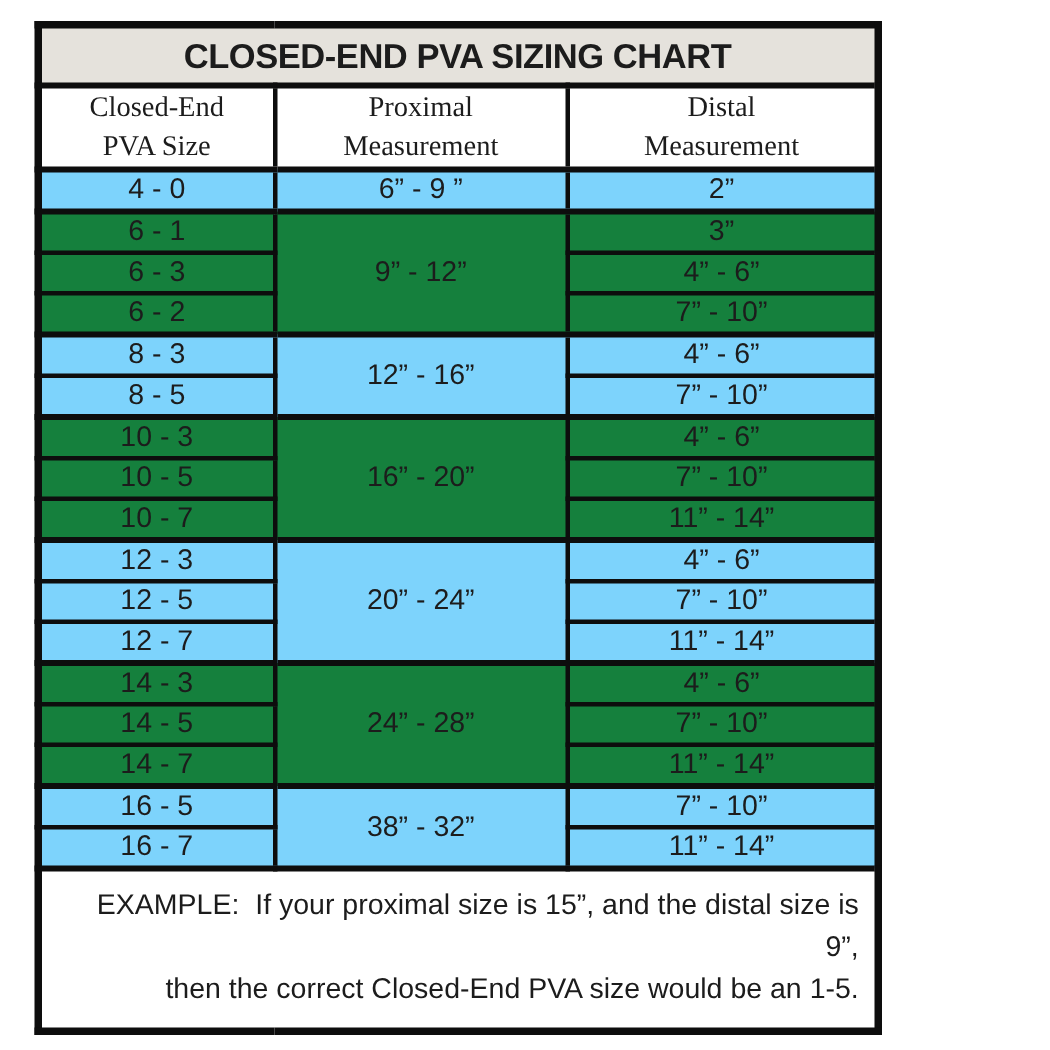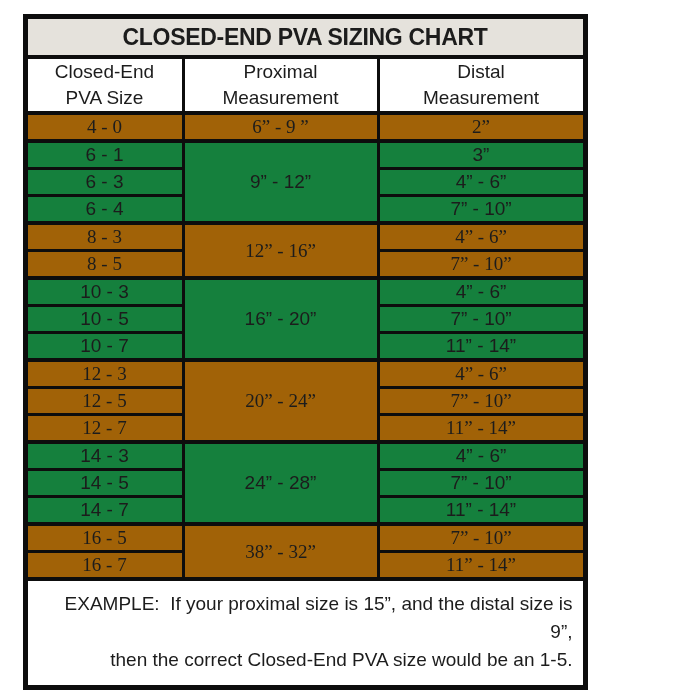--- a/index.html
+++ b/index.html
@@ -39,23 +39,23 @@
     letter-spacing: -0.3px;
     height: 36px;
     border-bottom-width: 4px;
   }
   th {
     background: #ffffff;
     font-weight: normal;
     height: 52px;
     line-height: 26px;
   }
-  th .hline { display: block; }
+  th .hline { display: block; font-family: Liberation Serif, serif; }
   tbody td { height: 24px; background: #15803d; }
-  tr.shaded td { background: #a16207; font-family: Liberation Serif, serif; }
+  tr.shaded td { background: #7dd3fc; }
   tr.group-start td { border-top-width: 4px; }
   td.footer-cell {
     border-top-width: 4px;
     background: #ffffff;
     text-align: right;
     font-size: 19px;
     line-height: 28px;
     padding: 9px 10px 11px 14px;
     height: auto;
   }
@@ -101,21 +101,21 @@
       <tr class="group-start">
         <td>6 - 1</td>
         <td rowspan="3">9” - 12”</td>
         <td>3”</td>
       </tr>
       <tr>
         <td>6 - 3</td>
         <td>4” - 6”</td>
       </tr>
       <tr>
-        <td>6 - 4</td>
+        <td>6 - 2</td>
         <td>7” - 10”</td>
       </tr>
 
       <tr class="shaded group-start">
         <td>8 - 3</td>
         <td rowspan="2">12” - 16”</td>
         <td>4” - 6”</td>
       </tr>
       <tr class="shaded">
         <td>8 - 5</td>

